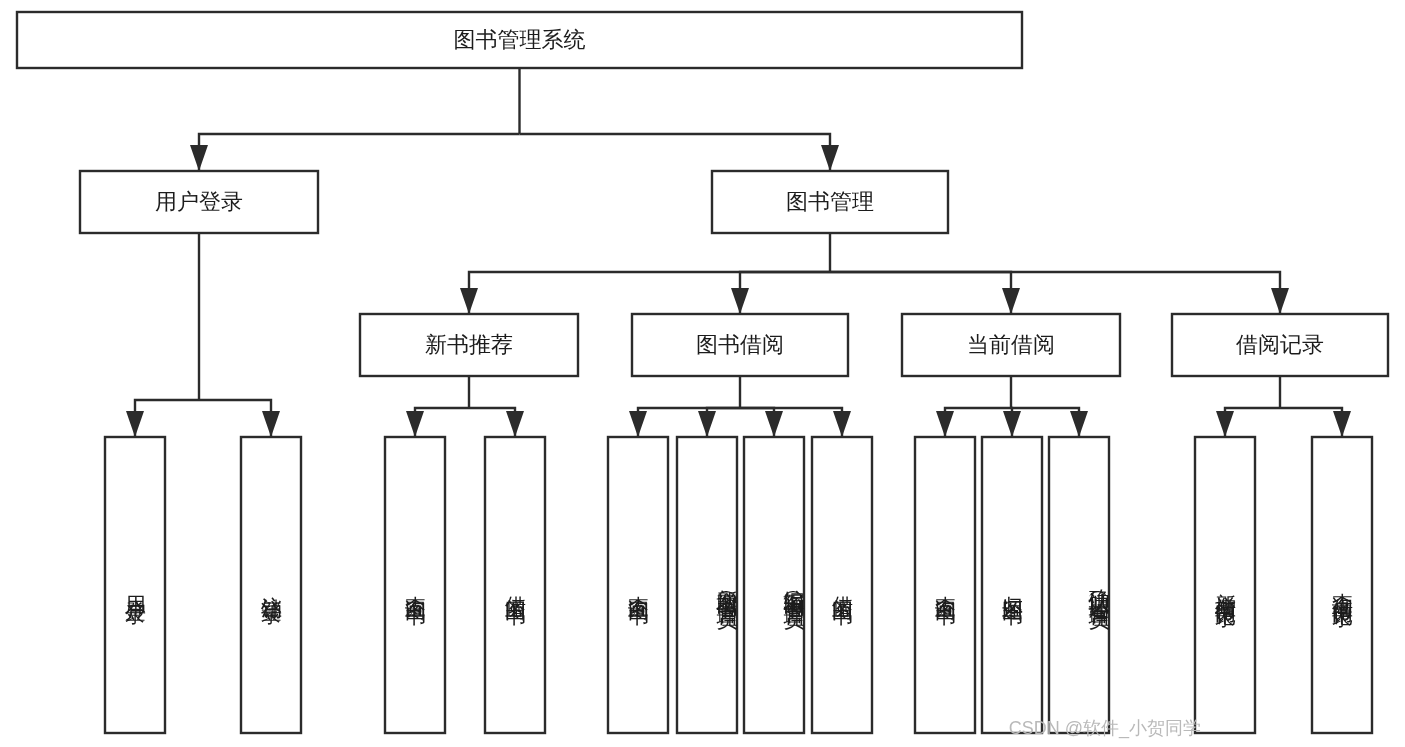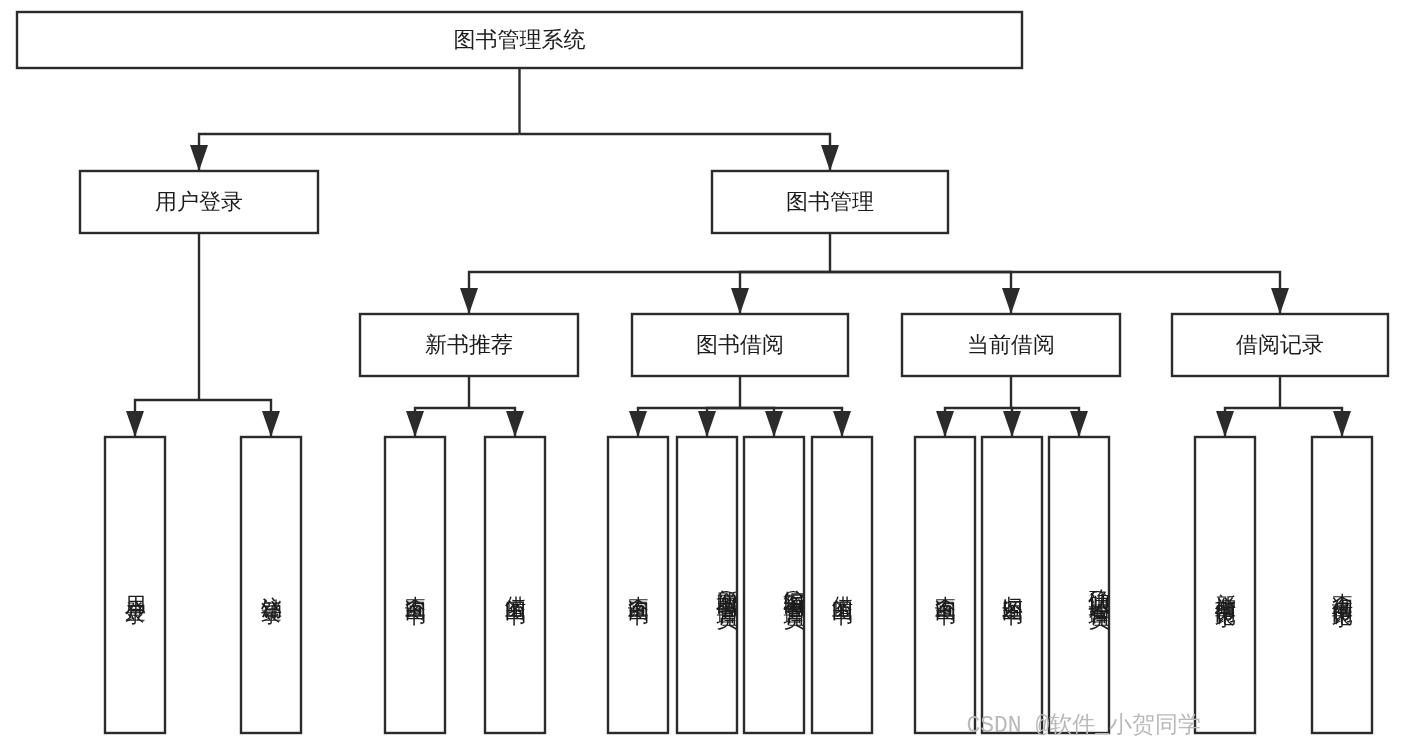--- a/index.html
+++ b/index.html
@@ -59,22 +59,22 @@
     display: flex;
     align-items: flex-start;
     justify-content: center;
     white-space: nowrap;
     pointer-events: none;
   }
   .watermark {
     position: absolute;
     right: 8px;
     bottom: 7px;
-    font-family: Liberation Mono, monospace;
-    font-size: 23px;
+    font-family: Liberation Sans, sans-serif;
+    font-size: 18px;
     color: #b9b9b9;
     white-space: nowrap;
     user-select: none;
   }
 </style>
 </head>
 <body>
 
 <div id="diagram-root">
 

